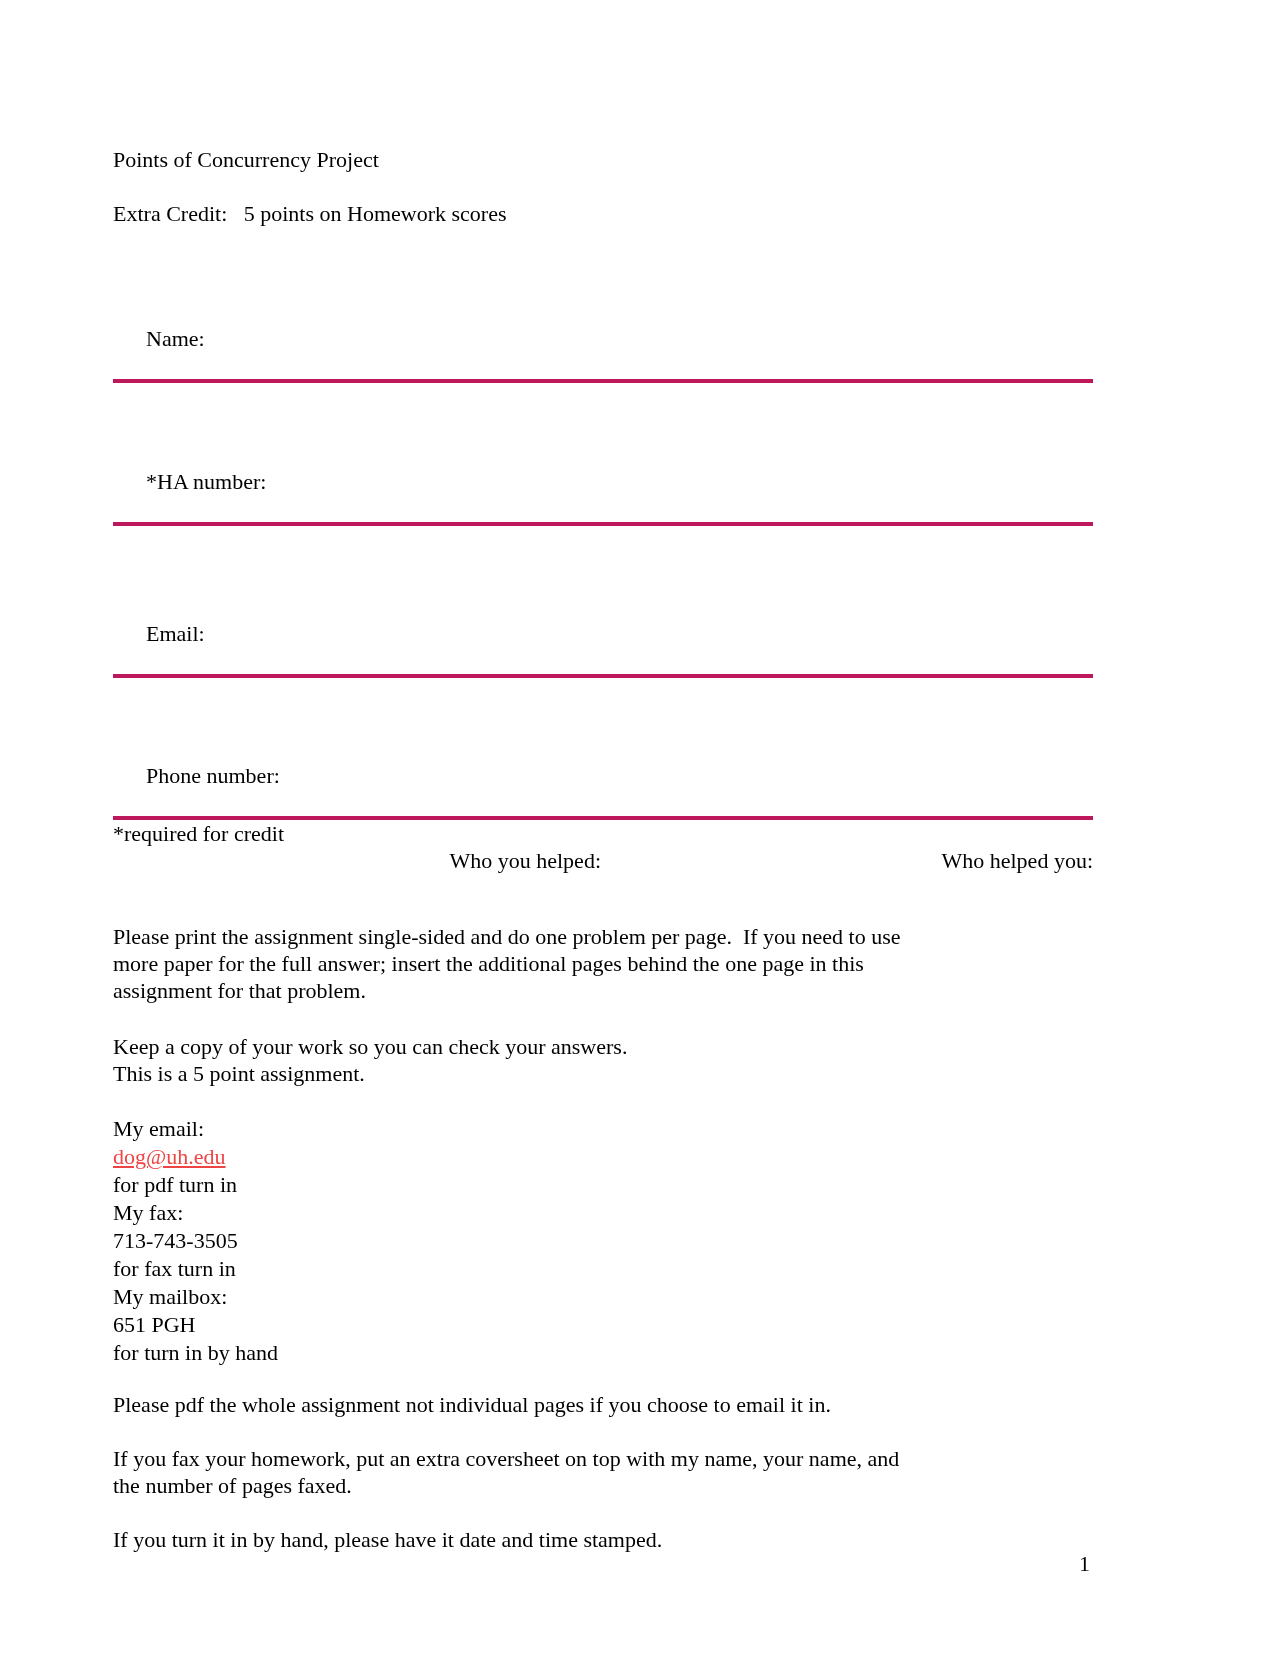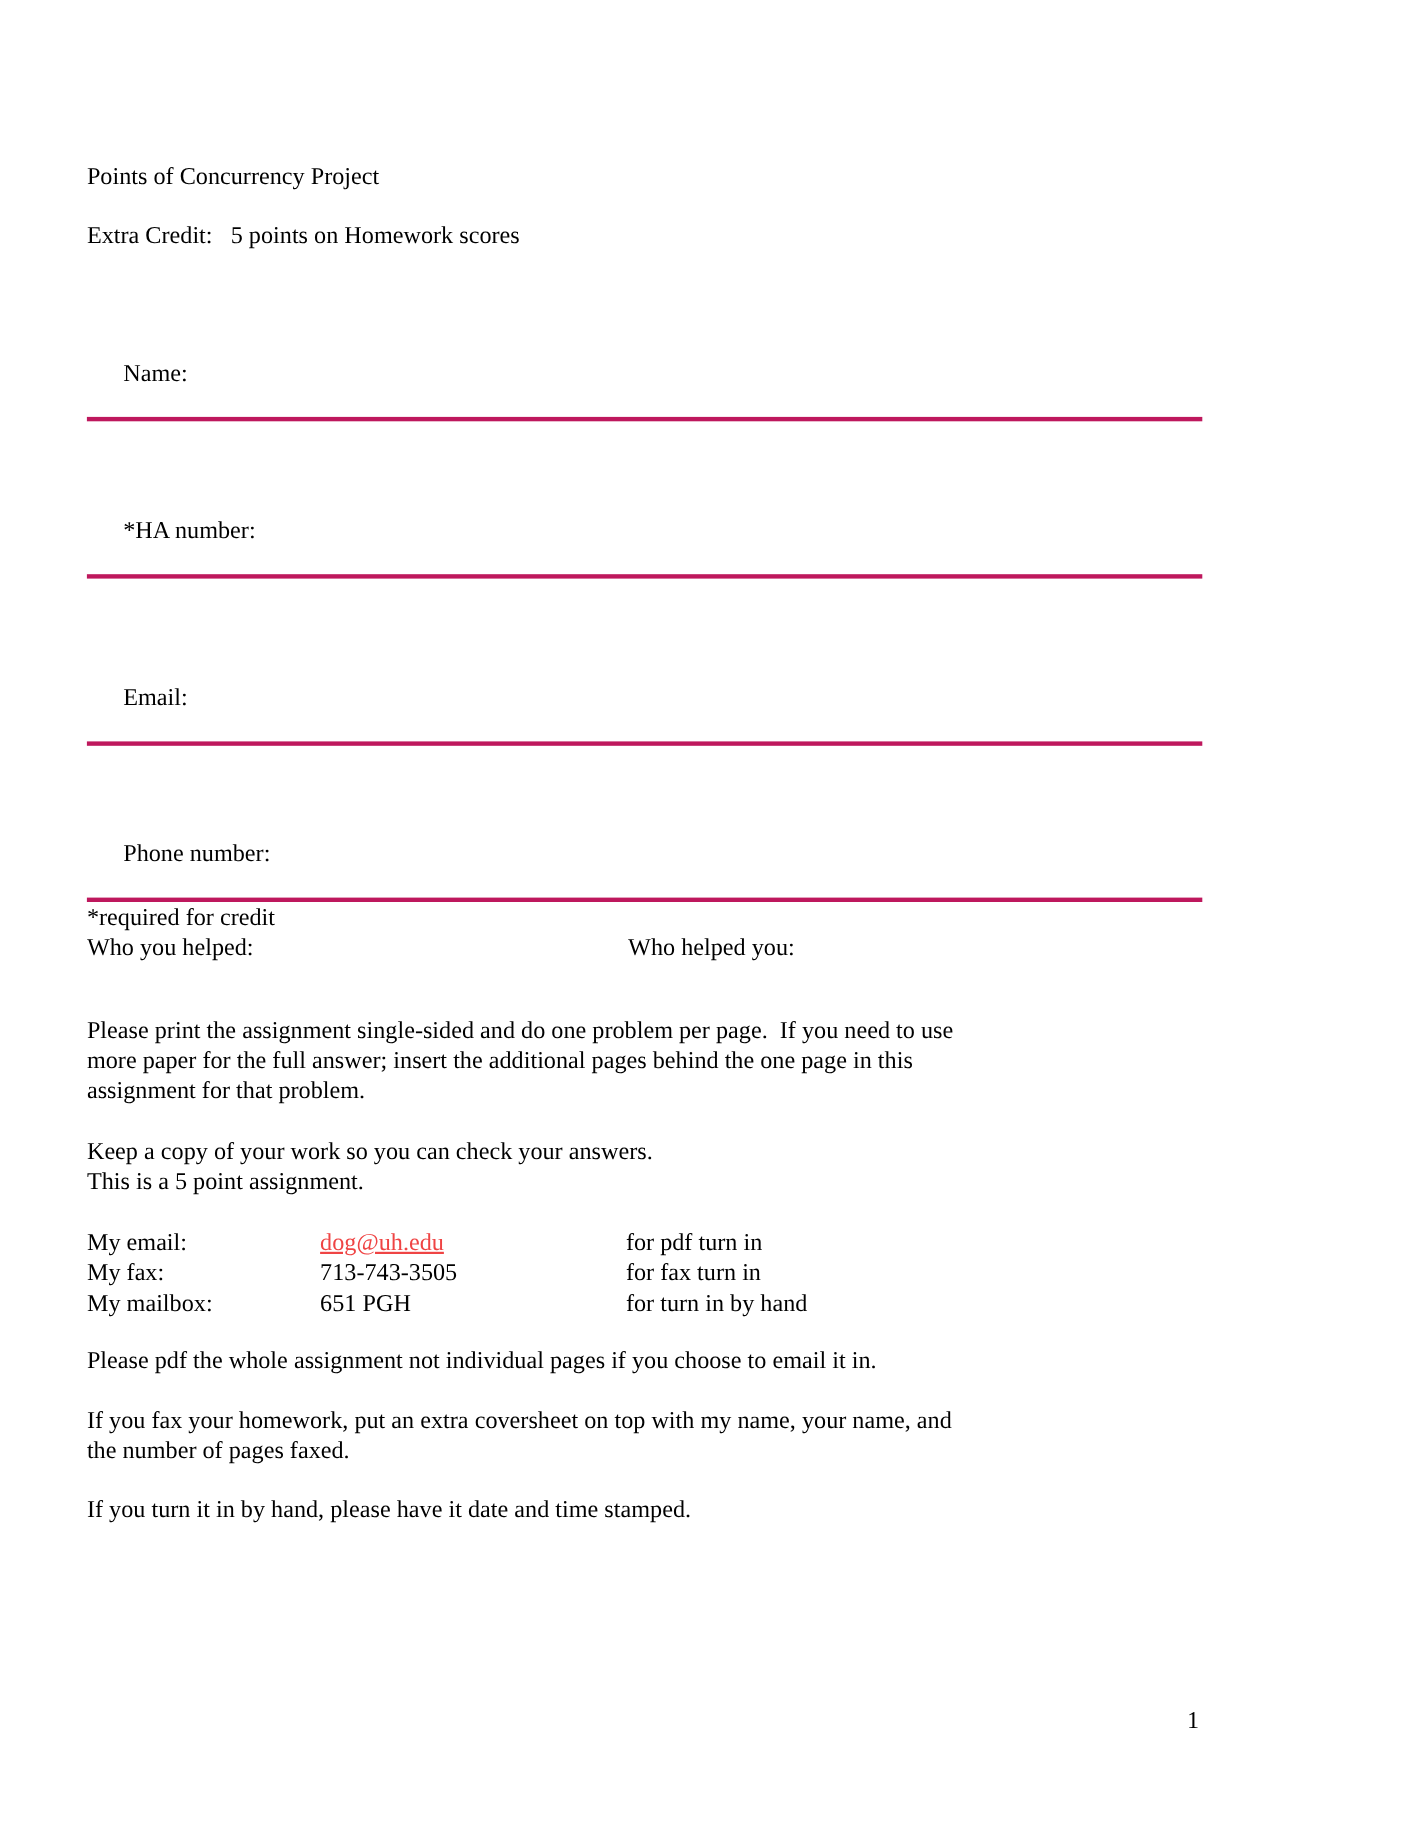--- a/index.html
+++ b/index.html
@@ -13,51 +13,53 @@
   }
   .page {
     position: relative;
     width: 1280px;
     height: 1656px;
     background: #ffffff;
     overflow: hidden;
   }
   .content {
     box-sizing: border-box;
-    padding: 146px 187px 0 79px; 
+    padding: 146px 187px 0 113px; 
   }
   p { margin: 0; }
   .line {
     line-height: 27px;
     white-space: pre; 
   }
   .extra      { margin-top: 27px; }
   .field {
     border-bottom: 4px solid #be185d;
     line-height: 27px;
     white-space: pre;
   }
   .f-name  { margin-top: 71px; }
   .f-ha    { margin-top: 58px; }
   .f-email { margin-top: 67px; }
   .f-phone { margin-top: 57px; }
   .required   { }
   .helped-row {
     display: flex;
     line-height: 27px;
+    justify-content: flex-end;
   }
   .helped-left { width: 492px; white-space: pre; }
   .helped-right { white-space: pre; }
   .p1 { margin-top: 49px; }
   .p2 { margin-top: 29px; }
   .contact { margin-top: 28px; }
   .crow {
     display: flex;
     line-height: 28px;
     white-space: pre;
+    flex-direction: column;
   }
   .c1 { width: 212px; }
   .c2 { width: 278px; }
   .p3 { margin-top: 24px; }
   .p4 { margin-top: 27px; }
   .p5 { margin-top: 27px; }
   a.email-link {
     color: #ef4444;
     text-decoration: underline;
   }

